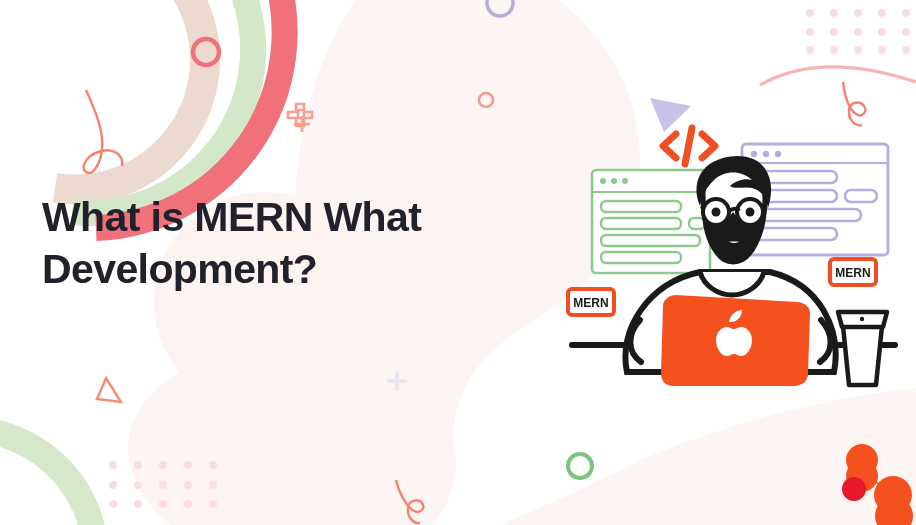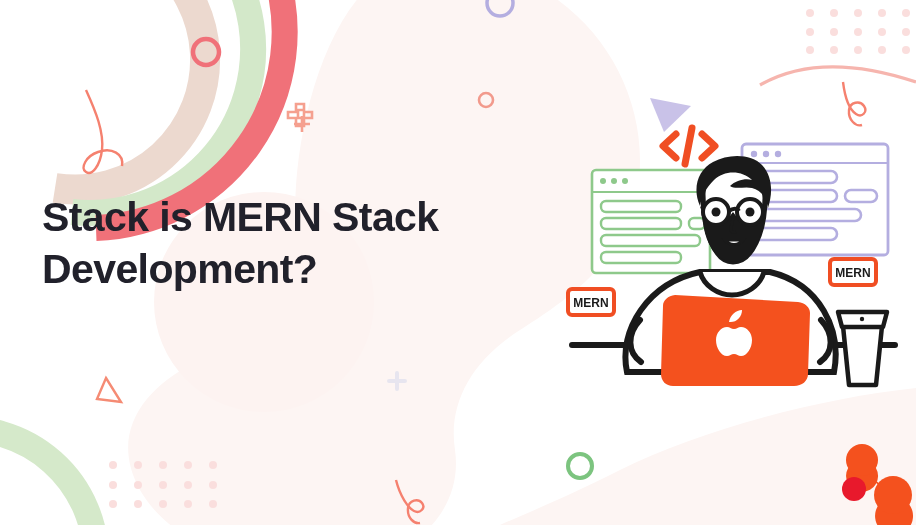--- a/index.html
+++ b/index.html
@@ -128,21 +128,21 @@
     <g>
       <path fill="#f4511e" d="M862 460 m0 0 a16 16 0 1 0 0.1 0 Z"></path>
       <path fill="#f4511e" d="M894 497 m0 0 a19 19 0 1 0 0.1 0 Z"></path>
       <path fill="#f4511e" d="M857 466 L889 491 L900 503 L869 477 Z"></path>
       <circle cx="862" cy="460" r="16" fill="#f4511e"></circle>
       <circle cx="893" cy="495" r="19" fill="#f4511e"></circle>
       <circle cx="854" cy="489" r="12" fill="#e8192c"></circle>
     </g>
   </svg>
 
-  <h1 id="headline">Stack is MERN Stack
+  <h1 id="headline">What is MERN What
 Development?</h1>
 
   <svg id="art-svg" viewBox="0 0 916 525">
 
     <path fill="#c9c2e8" d="M650 98 L691 106 L664 132 Z"></path>
 
     <g fill="none" stroke="#f04e23" stroke-width="7" stroke-linecap="round" stroke-linejoin="round">
       <path d="M676 134 L663 146 L676 158"></path>
       <path d="M702 134 L715 146 L702 158"></path>
       <path d="M692 128 L685 164"></path>

